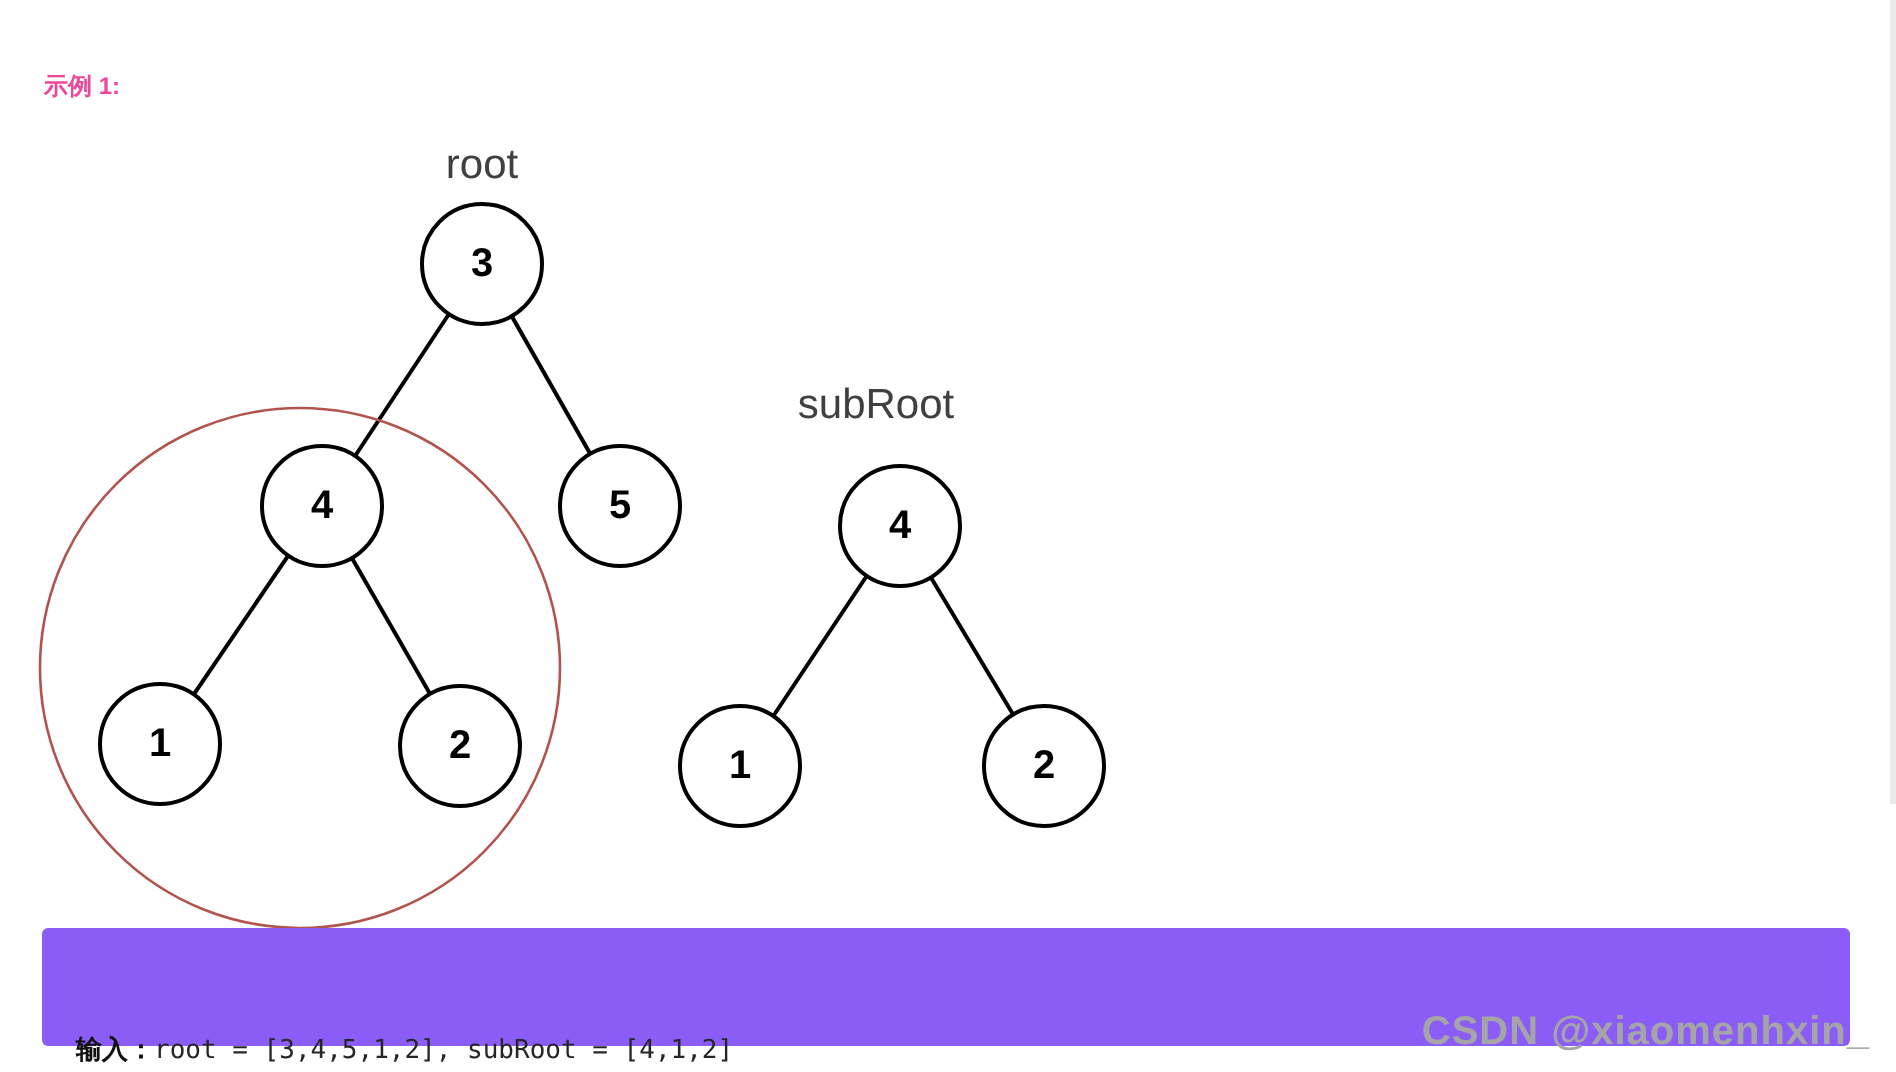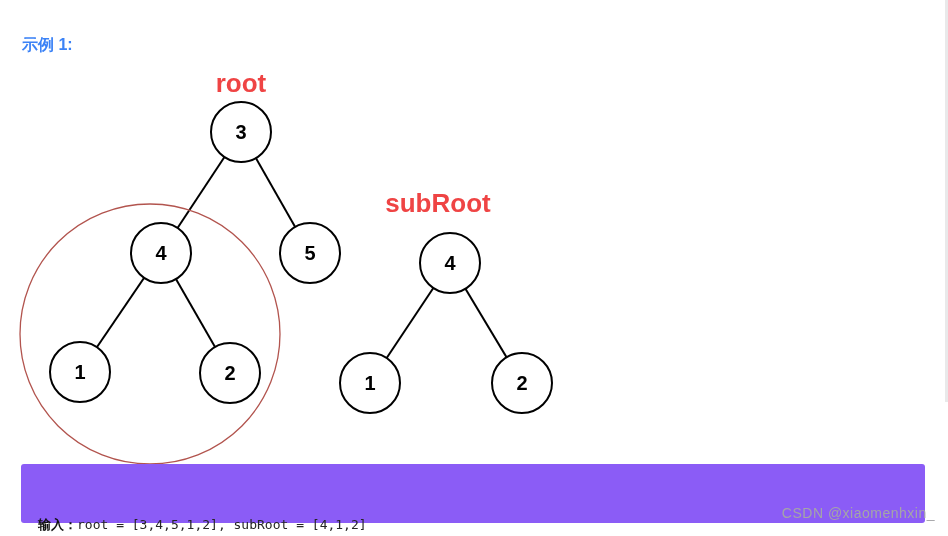--- a/index.html
+++ b/index.html
@@ -9,38 +9,38 @@
     width: 948px;
     height: 536px;
     background: #ffffff;
     overflow: hidden;
     font-family: "Liberation Sans", sans-serif;
   }
   .example-label {
     position: absolute;
     left: 22px;
     top: 35px;
-    font-size: 16px;
+    font-size: 12px;
     font-weight: 700;
-    color: #3b82f6;
+    color: #ec4899;
   }
   .diagram-svg {
     position: absolute;
     left: 0;
     top: 0;
     width: 948px;
     height: 536px;
   }
   .tree-title {
     position: absolute;
     width: 140px;
     text-align: center;
-    font-size: 26px;
-    font-weight: 700;
-    color: #ef4444;
+    font-size: 21px;
+    font-weight: 400;
+    color: #404040;
     line-height: 28px;
   }
   .tree-title.root-title { left: 171px; top: 69px; }
   .tree-title.subroot-title { left: 368px; top: 189px; }
   .node {
     position: absolute;
     width: 62px;
     height: 62px;
     border: 2px solid #000000;
     border-radius: 50%;
@@ -74,24 +74,25 @@
   }
   .io-code {
     font-family: "DejaVu Sans Mono", monospace;
     font-weight: 400;
     color: #262626;
   }
   .watermark {
     position: absolute;
     right: 13px;
     top: 505px;
-    font-size: 14px;
+    font-size: 20px;
     color: #a5a5a8;
     letter-spacing: 0.5px;
     z-index: 5;
+    font-weight: bold;
   }
   .scrollbar-thumb {
     position: absolute;
     right: 0;
     top: 0;
     width: 3px;
     height: 402px;
     background: #e9e9ea;
   }
 </style>

